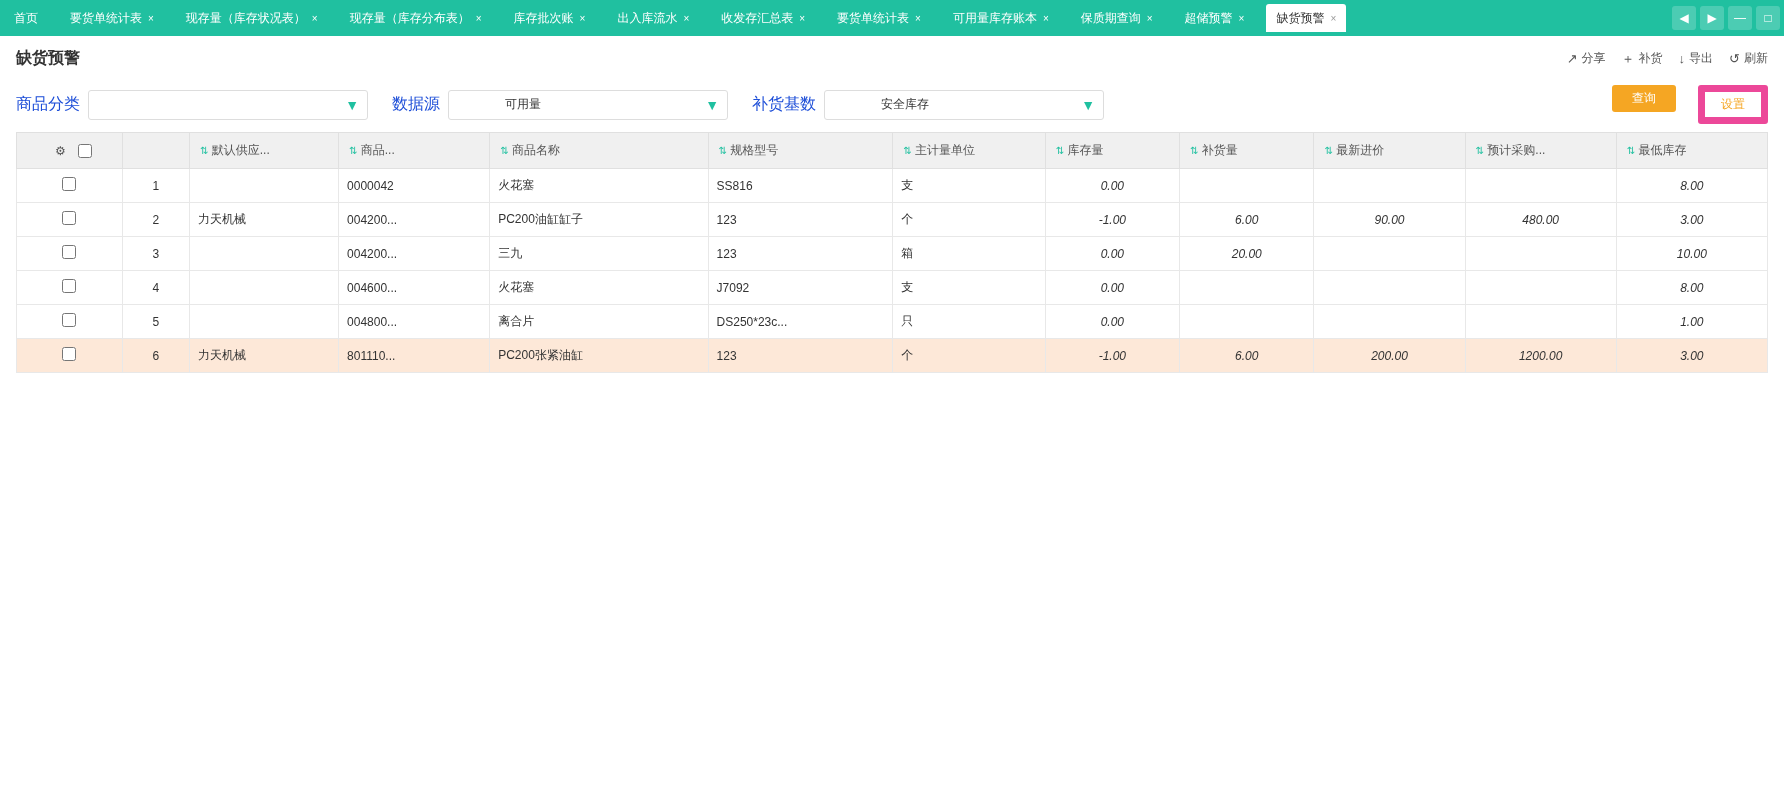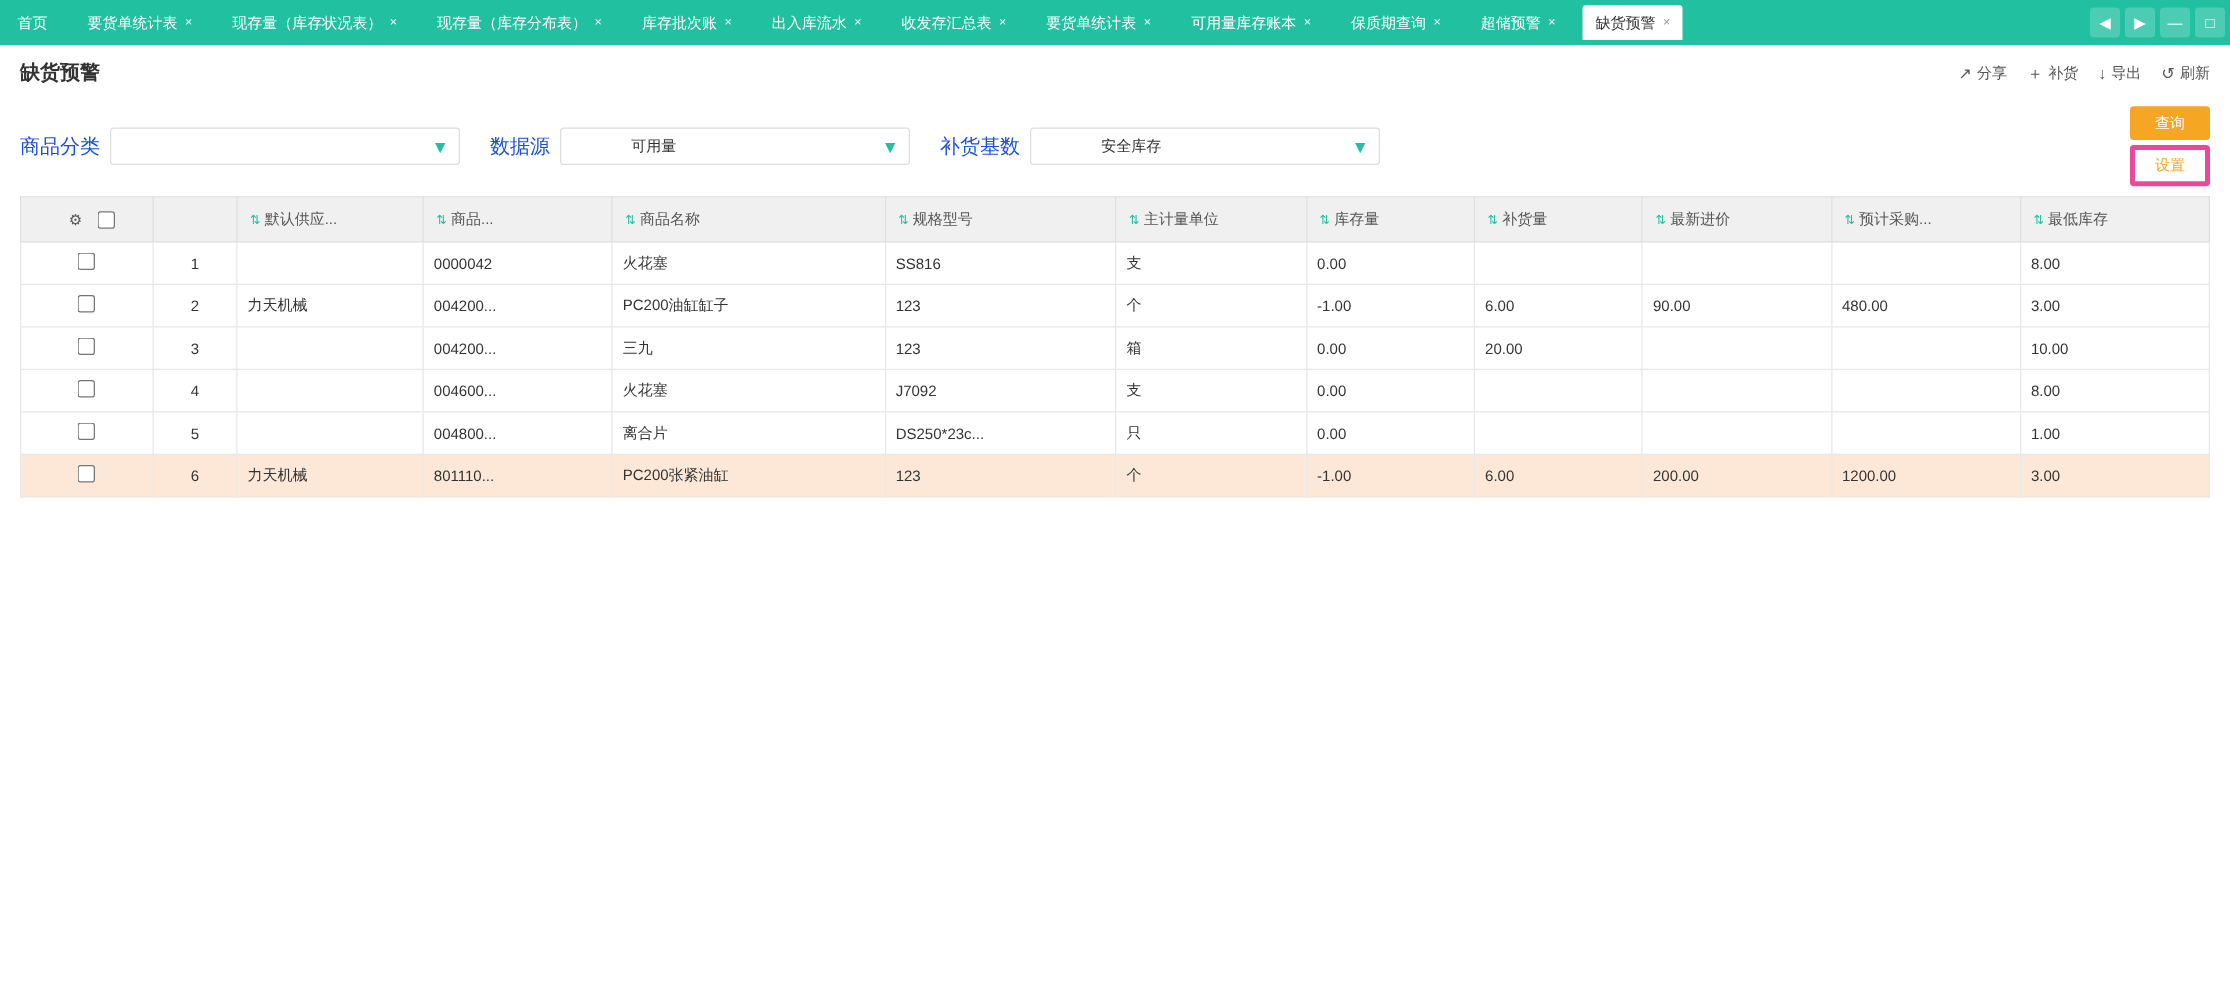--- a/index.html
+++ b/index.html
@@ -120,37 +120,36 @@
       display: flex;
       align-items: center;
       justify-content: space-between;
       position: relative;
     }
     .filter-select .arrow { color: #20c0a0; font-size: 14px; }
     .filter-select-value { color: #333; margin-left: 48px; }
     .filter-buttons {
       margin-left: auto;
       display: flex;
-      gap: 4px;
-      flex-direction: column;
+      gap: 22px;
       align-items: flex-start;
     }
     .btn-query {
       background: #f5a623;
       color: #fff;
       border: none;
       border-radius: 3px;
       padding: 5px 20px;
       cursor: pointer;
       font-size: 12px;
     }
     .btn-settings {
       background: #fff;
       color: #f5a623;
-      border: 4px solid #ec4899;
+      border: 7px solid #ec4899;
       border-radius: 3px;
       padding: 4px 16px;
       cursor: pointer;
       font-size: 12px;
     }
 
     
     .data-table {
       width: 100%;
       border-collapse: collapse;
@@ -172,21 +171,21 @@
     .data-table tbody tr {
       height: 34px;
       border-bottom: 1px solid #eee;
     }
     .data-table tbody tr.highlighted { background: #fde8d8; }
     .data-table tbody td {
       border: 1px solid #e8e8e8;
       padding: 0 8px;
       color: #333;
     }
-    .data-table tbody td.number { text-align: left; }
+    .data-table tbody td.number { text-align: center; font-style: italic; }
     .data-table tbody td.center { text-align: center; }
     .col-check { width: 36px; text-align: center; }
     .col-no { width: 40px; text-align: center; }
     .col-supplier { width: 80px; }
     .col-code { width: 90px; margin-top: 12px; }
     .col-name { width: 130px; }
     .col-spec { width: 110px; margin-left: 18px; }
     .col-unit { width: 80px; }
     .col-stock { width: 80px; }
     .col-supply { width: 80px; }

